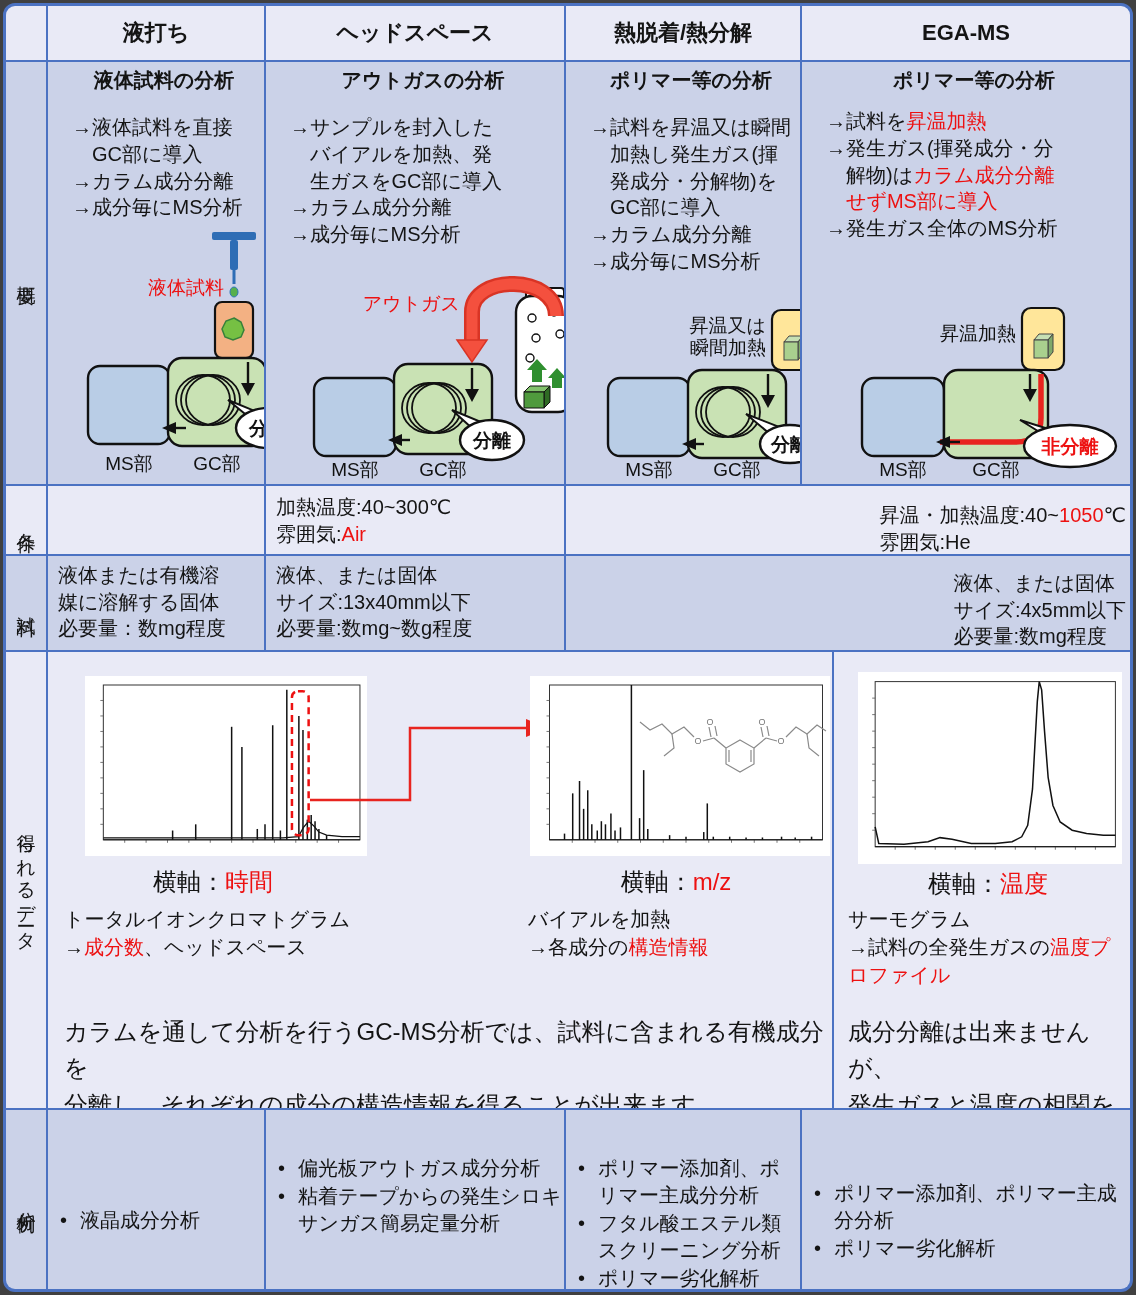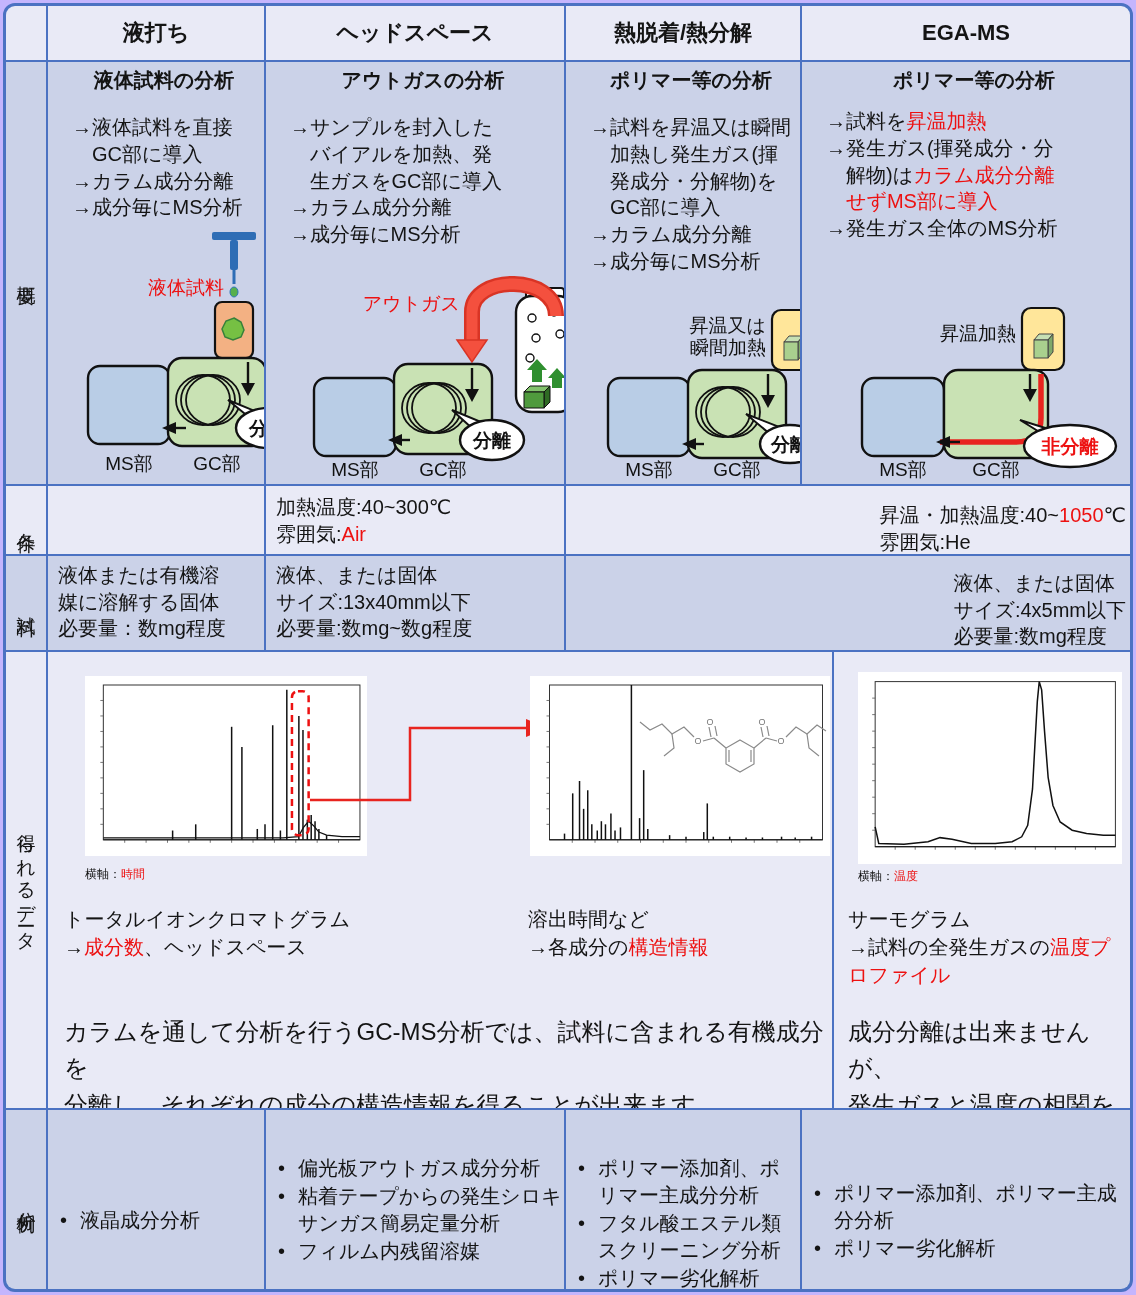--- a/index.html
+++ b/index.html
@@ -4,21 +4,21 @@
 <style>
   :root{
     --red:#ed1111;
     --blue:#4b72c2;
     --bgL:#e9eaf6;
     --bgD:#cbd2e8;
     --ink:#141414;
   }
   *{margin:0;padding:0;box-sizing:border-box;}
   body{font-family:"Liberation Sans","DejaVu Sans",sans-serif;color:var(--ink);background:#000;}
-  .page{width:1136px;height:1295px;background:#c4b5fd;padding:3px;}
+  .page{width:1136px;height:1295px;background:#404040;padding:3px;}
   .tbl{
     width:100%;height:100%;
     background:var(--blue);
     border:3px solid var(--blue);
     border-radius:12px;overflow:hidden;
     display:grid;
     grid-template-columns:40px 216px 298px 234px 1fr;
     grid-template-rows:54px 422px 68px 94px 456px 1fr;
     gap:2px;
   }
@@ -40,21 +40,21 @@
   .dg text.bub{font-weight:bold;}
   .dg text.bubred{font-weight:bold;fill:var(--red);}
   .cond{font-size:20px;line-height:1.35;padding:8px 4px 0 10px;}
   .ctr{display:flex;justify-content:flex-end;}
   .ctr .inner{display:inline-block;text-align:left;padding:8px 0 0 0;}
   .samp{font-size:20px;line-height:1.33;padding:6px 4px 16px 10px;}
   .dataC{grid-column:2/6;display:flex;gap:2px;background:var(--blue);}
   .dataL{width:784px;position:relative;}
   .dataR{flex:1;position:relative;}
   .abs{position:absolute;}
-  .axis{font-size:12px;text-align:left;}
+  .axis{font-size:24px;text-align:center;}
   .cap{font-size:20px;line-height:1.4;}
   .note{font-size:24px;line-height:1.52;}
   .chart{background:#fff;display:block;}
   .ex{font-size:20px;line-height:1.35;padding:6px 2px 2px 2px;display:flex;flex-direction:column;}
   .ex.vcenter{justify-content:center;}
   .ex ul{list-style:none;margin-top:38px;}
   .ex li{position:relative;padding-left:30px;margin:1px 0;}
   .ex li::before{content:"\2022";position:absolute;left:10px;}
 </style>
 </head>
@@ -393,23 +393,24 @@
           <path d="M256 61 L266 51 L277 58 L287 49 L296 55"></path>
           <path d="M277 58 L279 72 L289 80"></path>
           <g stroke="none" fill="#777" font-size="9" text-anchor="middle">
             <text x="180" y="49">O</text>
                 <text x="168" y="68">O</text>
             <text x="232" y="49">O</text>
                 <text x="251" y="68">O</text>
           </g>
         </g>
       </svg>
+      <div class="abs axis rich" style="left:482px;top:214px;width:300px;padding-right:8px"><span>横軸：</span><span class="rd">m/z</span></div>
       <div class="abs cap rich" style="left:16px;top:253px"><span>トータルイオンクロマトグラム
 →</span><span class="rd">成分数</span><span>、ヘッドスペース</span></div>
-      <div class="abs cap rich" style="left:480px;top:253px"><span>溶出時間など
+      <div class="abs cap rich" style="left:480px;top:253px"><span>バイアルを加熱
 →各成分の</span><span class="rd">構造情報</span></div>
       <div class="abs note rich" style="left:16px;top:362px">カラムを通して分析を行うGC-MS分析では、試料に含まれる有機成分を
 分離し、それぞれの成分の構造情報を得ることが出来ます
 また、特定の成分に着目した定量分析も可能です</div>
     </div>
     <div class="dataR light">
       <svg class="chart abs" style="left:24px;top:20px" width="264" height="192" viewBox="0 0 264 192">
             <g>
               <rect x="0" y="0" width="264" height="192" fill="#fff"></rect>
               <rect x="17.16" y="9.600000000000001" width="240.24" height="165.12" fill="none" stroke="#333" stroke-width="1"></rect>
@@ -449,21 +450,20 @@
   <div class="cell dark vlabel">分析例</div>
   <div class="cell dark ex vcenter">
         <ul>
           <li>液晶成分分析</li>
         </ul>
       </div>
   <div class="cell dark ex">
         <ul>
           <li>偏光板アウトガス成分分析</li>
           <li>粘着テープからの発生シロキサンガス簡易定量分析</li>
-          <li>フィルム内残留溶媒</li>
         </ul>
       </div>
   <div class="cell dark ex">
         <ul>
           <li>ポリマー添加剤、ポリマー主成分分析</li>
           <li>フタル酸エステル類スクリーニング分析</li>
           <li>ポリマー劣化解析</li>
           <li>反応熱分解分析</li>
         </ul>
       </div>

